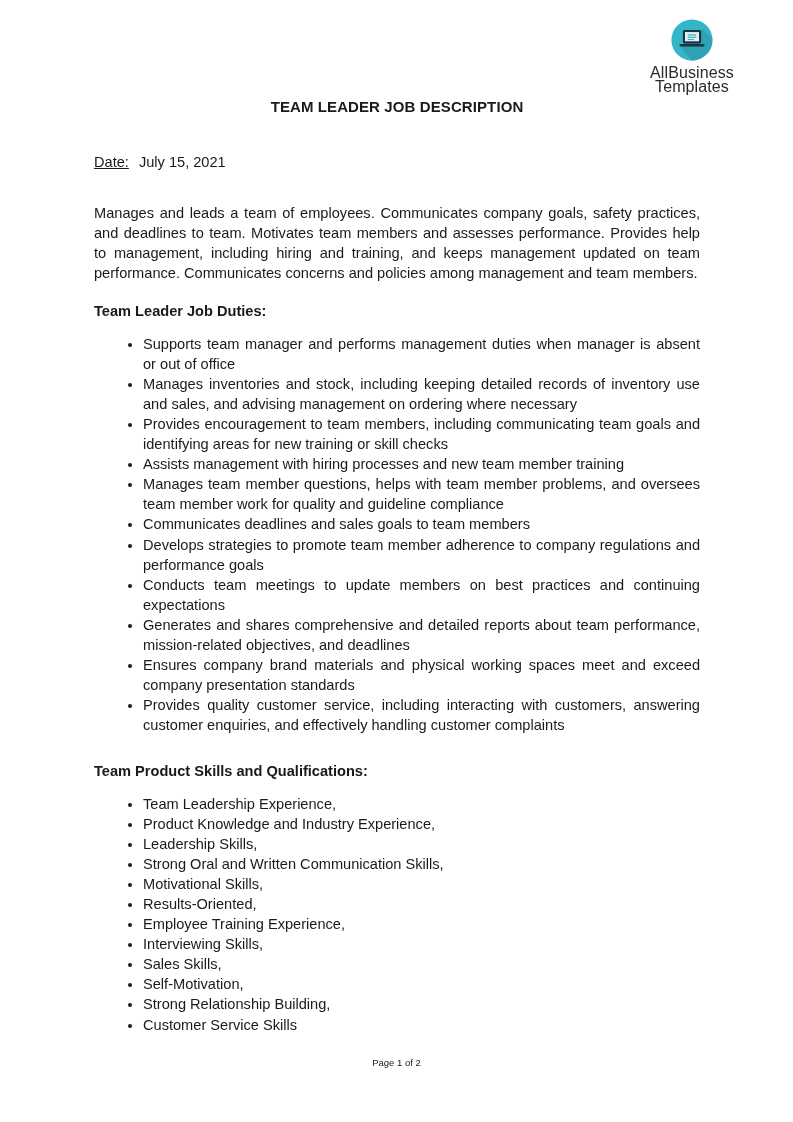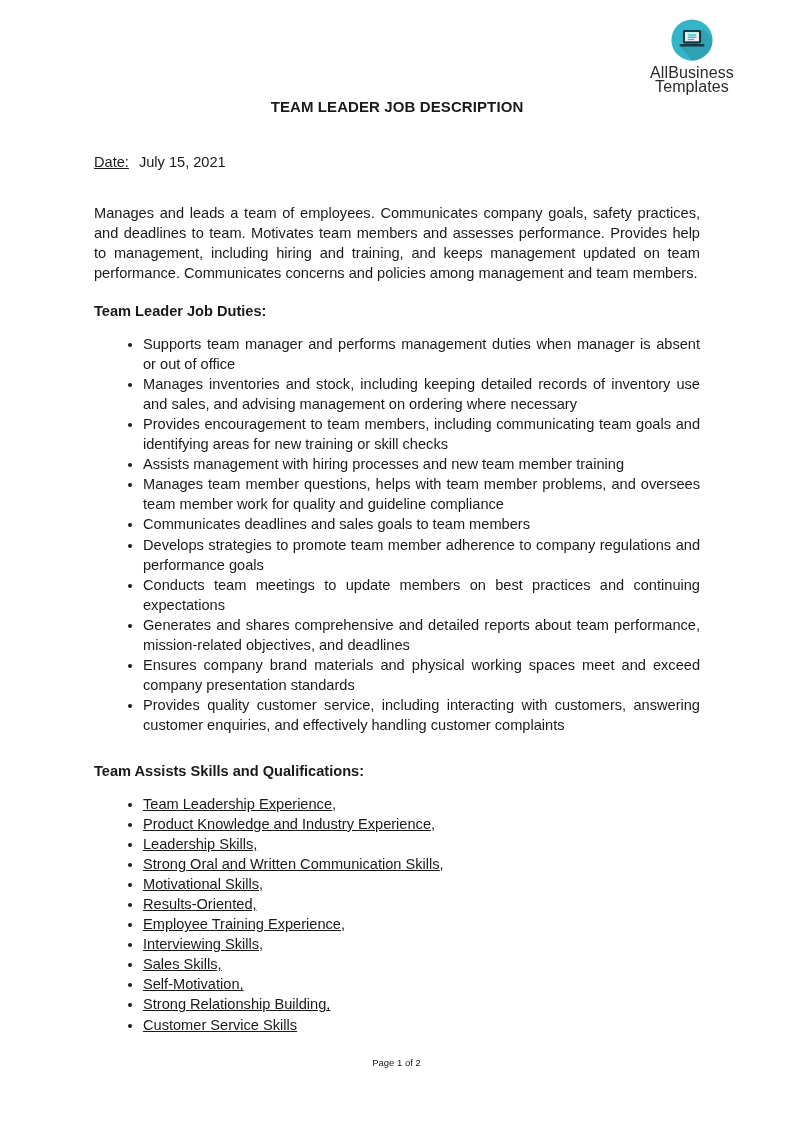--- a/index.html
+++ b/index.html
@@ -67,21 +67,21 @@
   }
   ul.doc-list {
     margin: 12px 0 0 0;
     padding: 0 0 0 49px;
     list-style: disc outside;
   }
   ul.doc-list li {
     text-align: justify;
     padding-left: 0;
   }
-  ul.skills li { text-align: left; text-decoration: underline; }
+  ul.skills li { text-align: left; }
   .footer {
     position: absolute;
     bottom: 54px;
     left: 0;
     width: 100%;
     text-align: center;
     font-size: 9.5px;
     color: #1a1a1a;
   }
 </style>
@@ -131,21 +131,21 @@
       <li>Assists management with hiring processes and new team member training</li>
       <li>Manages team member questions, helps with team member problems, and oversees team member work for quality and guideline compliance</li>
       <li>Communicates deadlines and sales goals to team members</li>
       <li>Develops strategies to promote team member adherence to company regulations and performance goals</li>
       <li>Conducts team meetings to update members on best practices and continuing expectations</li>
       <li>Generates and shares comprehensive and detailed reports about team performance, mission-related objectives, and deadlines</li>
       <li>Ensures company brand materials and physical working spaces meet and exceed company presentation standards</li>
       <li>Provides quality customer service, including interacting with customers, answering customer enquiries, and effectively handling customer complaints</li>
     </ul>
 
-    <p class="section-heading second">Team Assists Skills and Qualifications:</p>
+    <p class="section-heading second">Team Product Skills and Qualifications:</p>
 
     <ul class="doc-list skills">
       <li>Team Leadership Experience,</li>
       <li>Product Knowledge and Industry Experience,</li>
       <li>Leadership Skills,</li>
       <li>Strong Oral and Written Communication Skills,</li>
       <li>Motivational Skills,</li>
       <li>Results-Oriented,</li>
       <li>Employee Training Experience,</li>
       <li>Interviewing Skills,</li>

